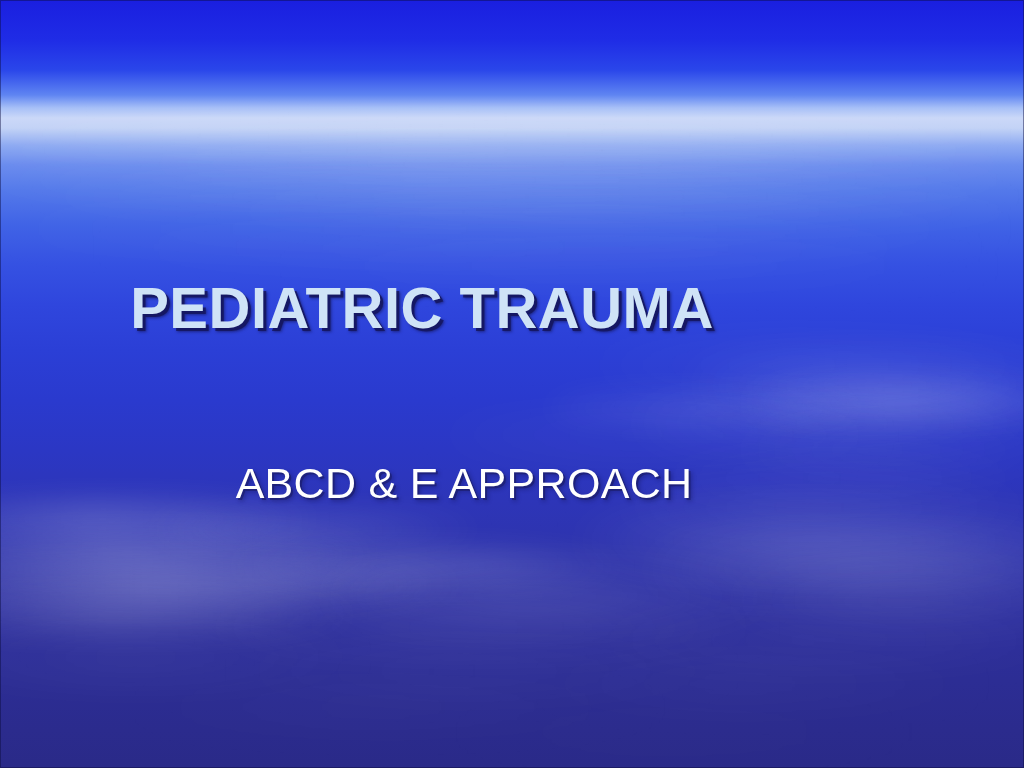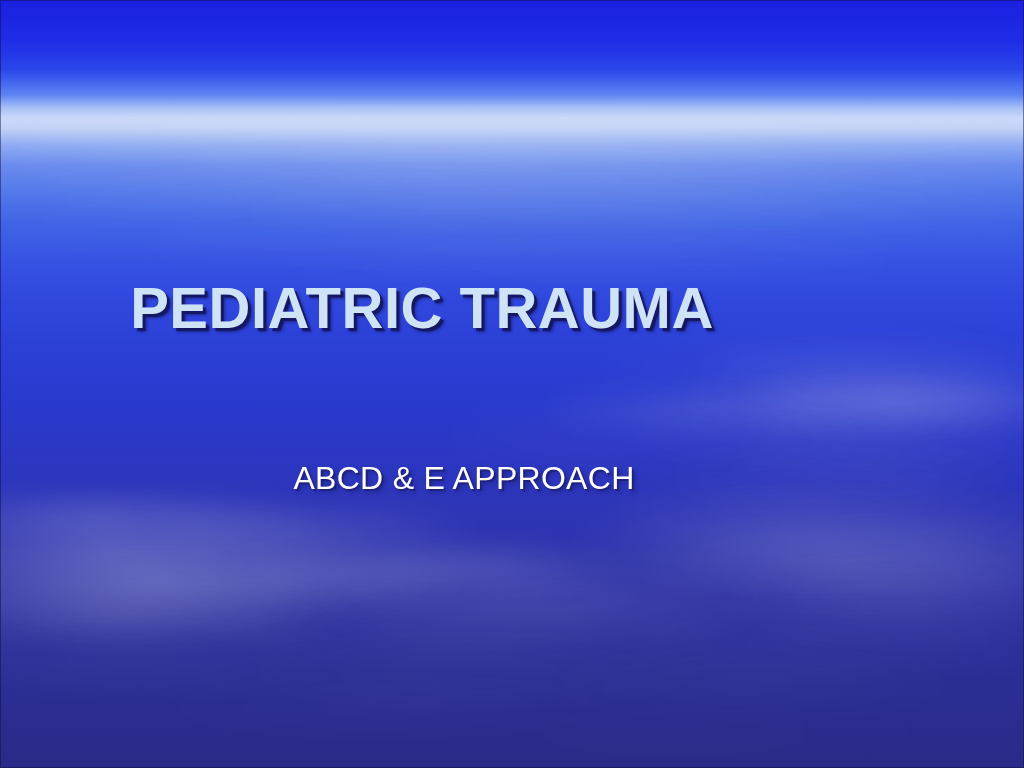--- a/index.html
+++ b/index.html
@@ -99,21 +99,21 @@
        4px 4px 3px rgba(15,15,70,0.55);
     white-space: nowrap;
   }
 
   .subtitle {
     position: absolute;
     top: 462px;
     left: 0;
     width: 928px;
     text-align: center;
-    font-size: 32px;
+    font-size: 43px;
     font-weight: normal;
     letter-spacing: 0.3px;
     line-height: 1.0;
     color: #ffffff;
     text-shadow:
        2px 2px 0px rgba(25,25,95,0.55),
        3px 3px 4px rgba(15,15,70,0.40);
     white-space: nowrap;
   }
 

